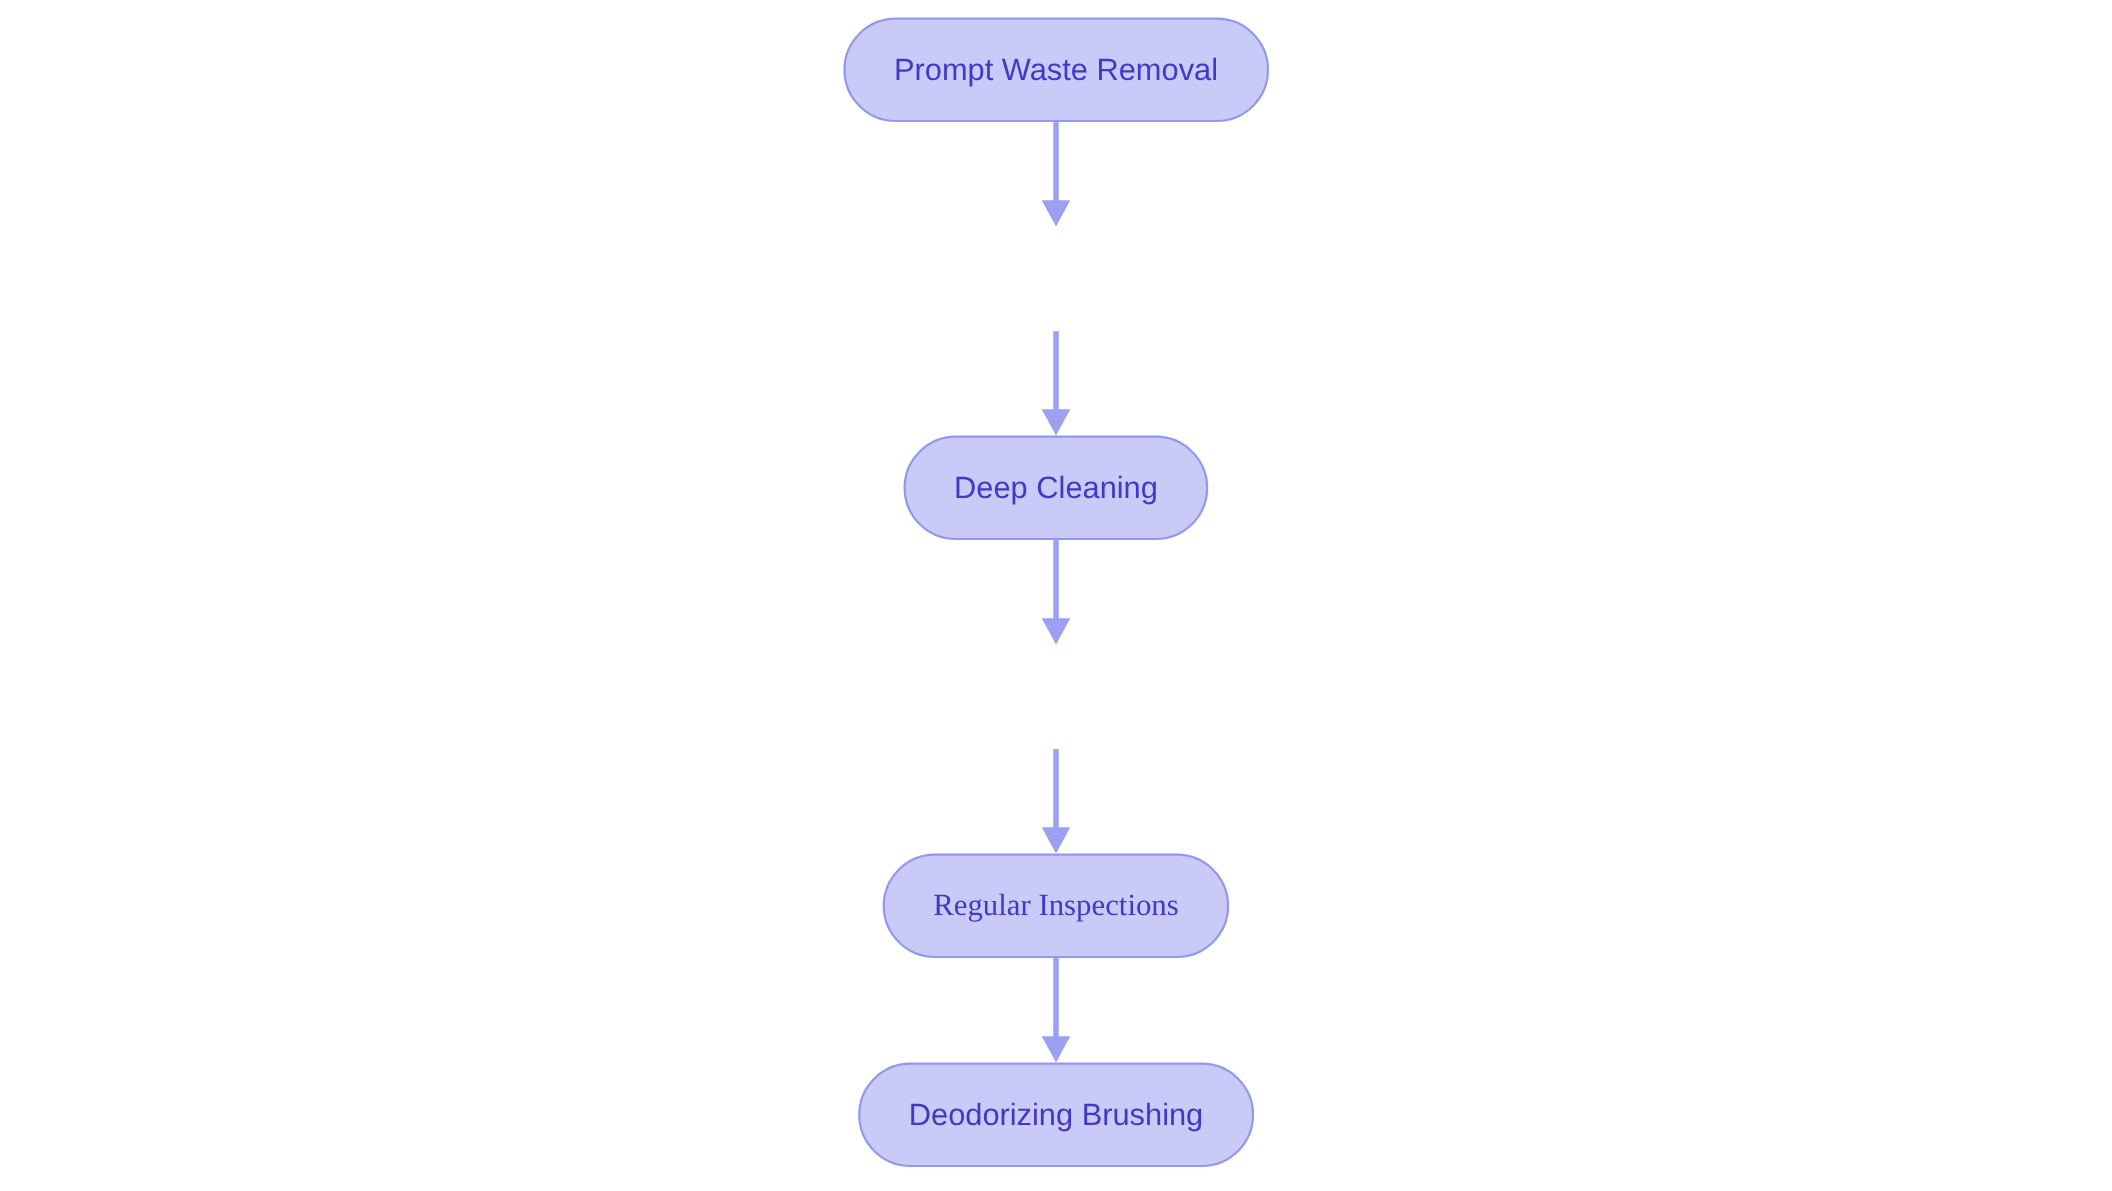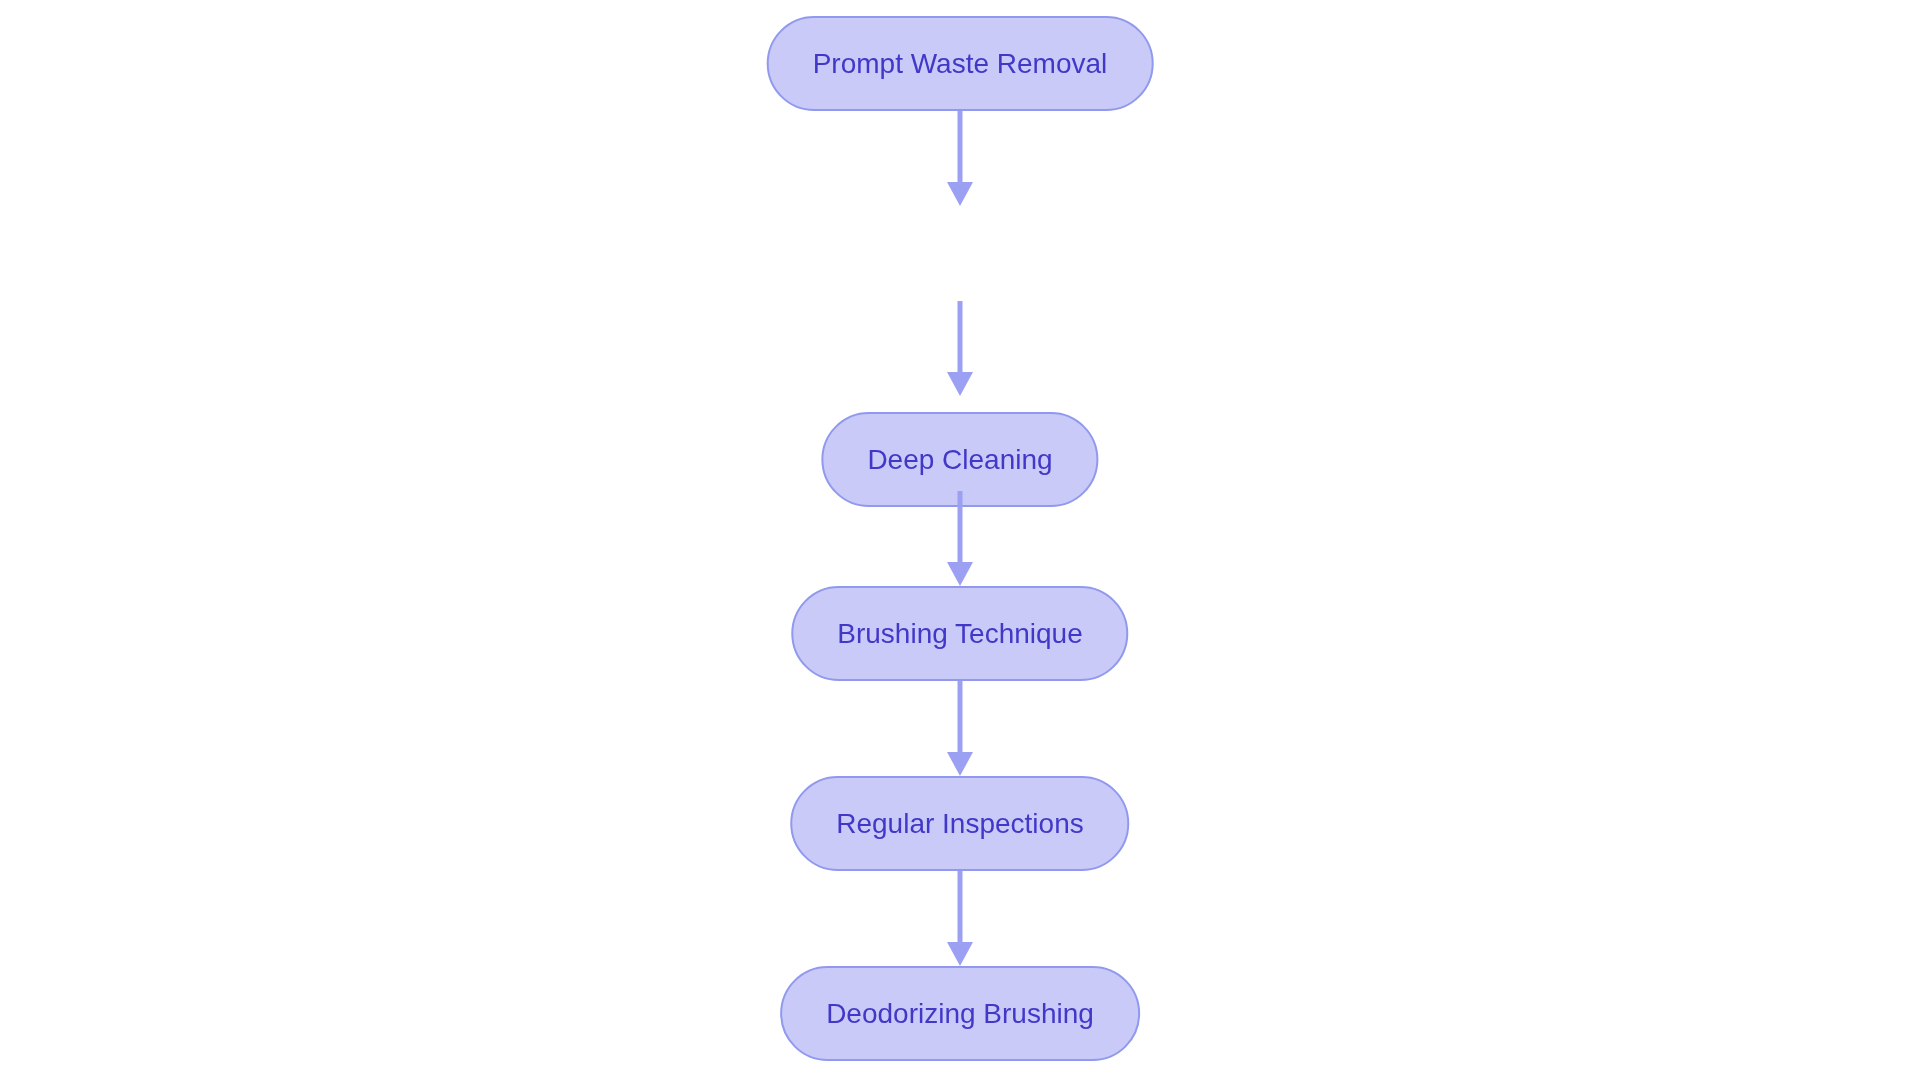--- a/index.html
+++ b/index.html
@@ -34,23 +34,23 @@
     background: var(--node-fill);
     border: 2px solid var(--node-border);
     border-radius: 48px;
     color: var(--node-text);
     font-size: 28px;
     font-weight: 400;
     text-align: center;
   }
   .node.n0 { top: 16px; }
   .node.n1 { top: 206px; }
-  .node.n2 { top: 412px; }
+  .node.n2 { top: 396px; }
   .node.n3 { top: 586px; }
-  .node.n4 { top: 776px; }
+  .node.n4 { top: 776px; font-family: Liberation Serif, serif; }
   .node.n5 { top: 966px; }
   .arrow {
     position: absolute;
     left: 50%;
     transform: translateX(-50%);
     width: 26px;
     height: 95px;
   }
   .arrow.a0 { top: 111px; }
   .arrow.a1 { top: 301px; }
@@ -95,21 +95,20 @@
     <div class="head"></div>
   </div>
 
   <div class="node n2">Deep Cleaning</div>
 
   <div class="arrow a2">
     <div class="shaft"></div>
     <div class="head"></div>
   </div>
 
-  <div class="node n3">Brushing Technique</div>
 
   <div class="arrow a3">
     <div class="shaft"></div>
     <div class="head"></div>
   </div>
 
   <div class="node n4">Regular Inspections</div>
 
   <div class="arrow a4">
     <div class="shaft"></div>

